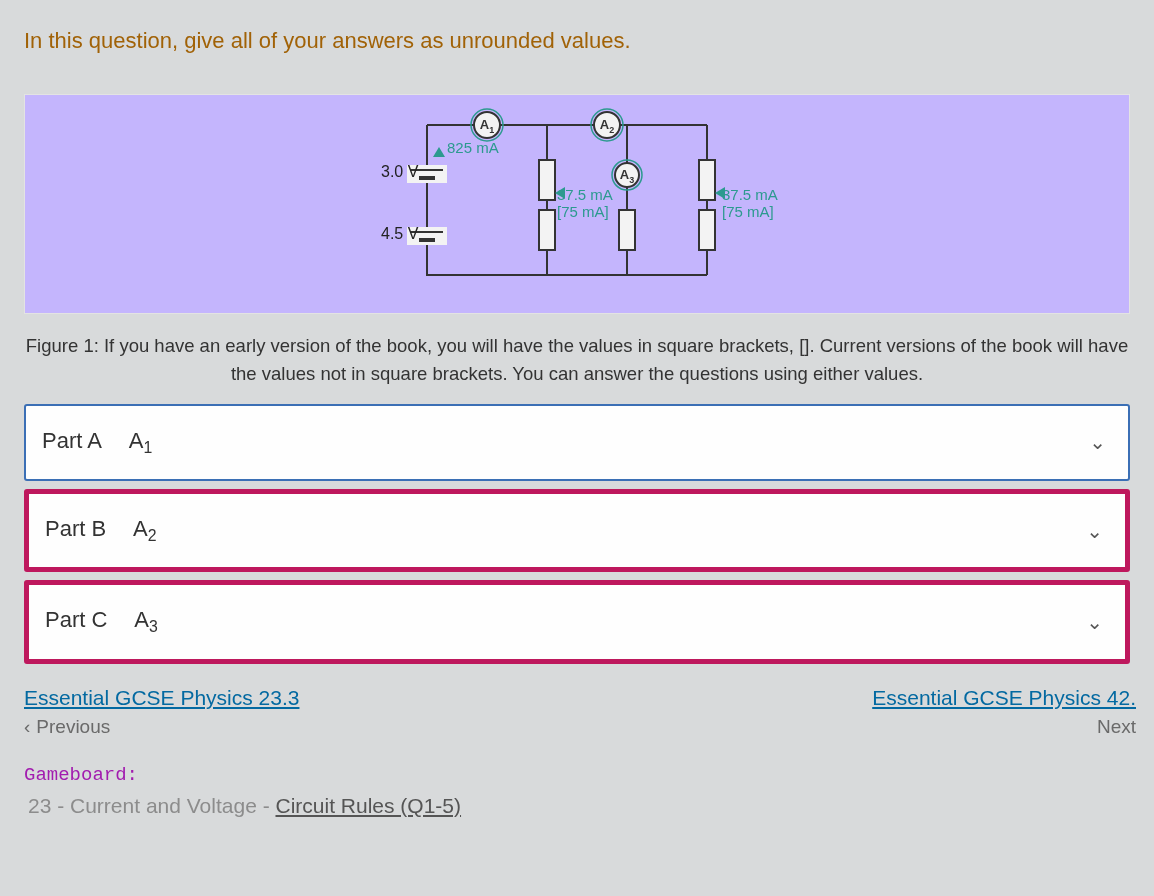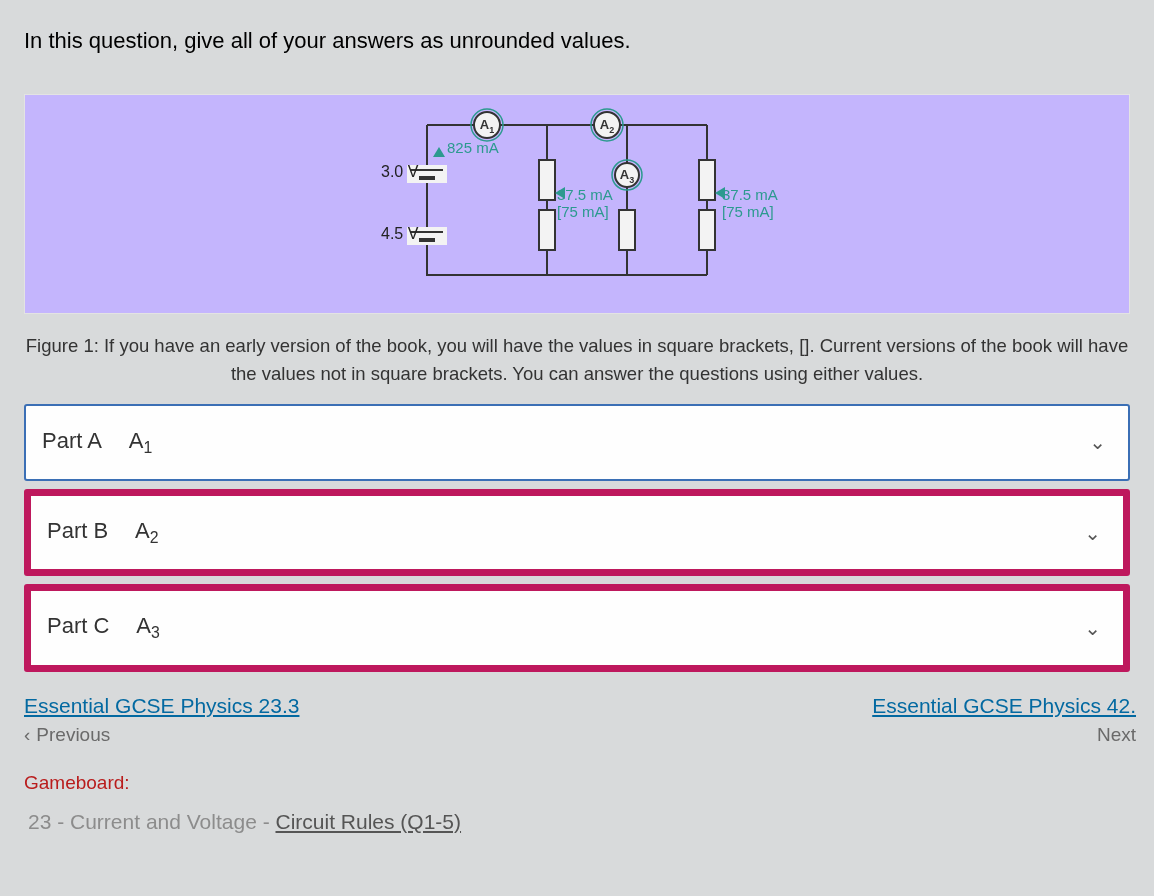--- a/index.html
+++ b/index.html
@@ -8,42 +8,42 @@
     height: 896px;
     background: #d8dadb;
     font-family: Arial, Helvetica, sans-serif;
     color: #333;
     overflow: hidden;
     position: relative;
   }
   .instruction {
     padding: 28px 24px 10px 24px;
     font-size: 22px;
-    color: #000000;
+    color: #a16207;
   }
   .diagram-panel {
     margin: 30px 24px 8px 24px;
     background: #c4b5fd;
     border: 1px solid #e3e3e3;
     height: 220px;
     position: relative;
   }
   .diagram-panel svg { display:block; margin:0 auto; }
   .caption {
     margin: 18px 24px 16px 24px;
     font-size: 18.5px;
     color: #333;
     text-align: center;
     line-height: 1.5;
   }
   .caption .flabel { font-weight: normal; color: #333; }
   .accordion {
     margin: 0 24px 8px 24px;
     background: #fefefe;
-    border: 7px solid #be185d;
+    border: 5px solid #be185d;
     border-radius: 3px;
     padding: 22px 16px;
     display: flex;
     align-items: center;
     justify-content: space-between;
     font-size: 22px;
     color: #333;
     cursor: pointer;
   }
   .accordion.active {
@@ -67,23 +67,24 @@
   }
   .prevnext {
     font-size: 19px;
     color: #6a6a6a;
     margin-top: 6px;
     display: flex;
     align-items: center;
     gap: 6px;
   }
   .gameboard {
-    margin: 26px 24px 16px 24px;
+    margin: 26px 24px 8px 24px;
     font-size: 19px;
-    color: #b91c1c;
+    color: #a21caf;
+    font-family: Liberation Mono, monospace;
   }
   .gblink {
     margin: 4px 24px 0 28px;
     font-size: 21px;
   }
   .gblink .faded { color: #8c8c8c; }
   .gblink .under { text-decoration: underline; color: #555; }
   
   .ct { font-family: Arial; }
   .ct-teal { fill: #2c9a8f; font-size: 15px; font-weight: 500; }

